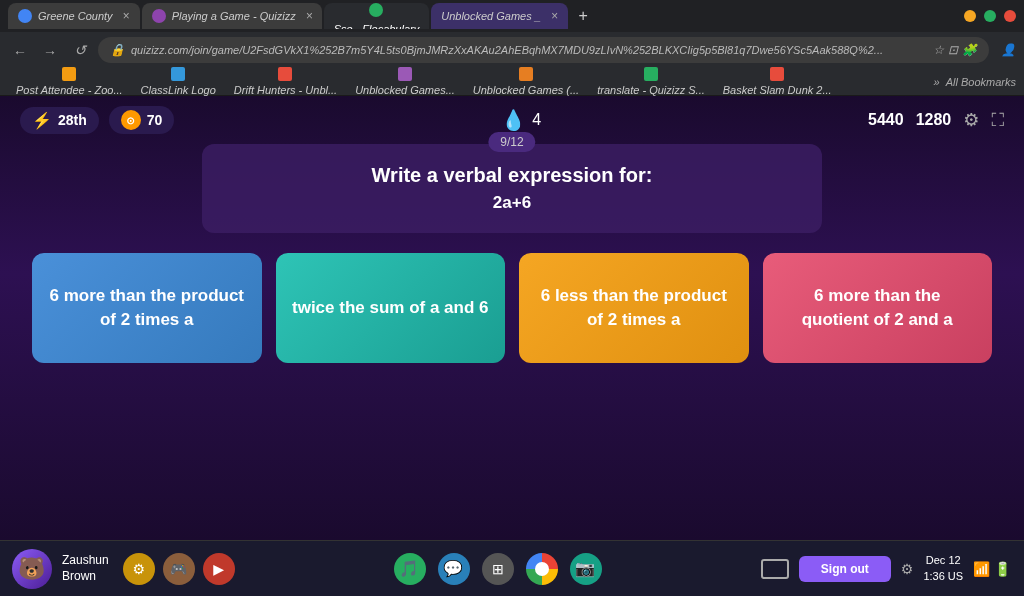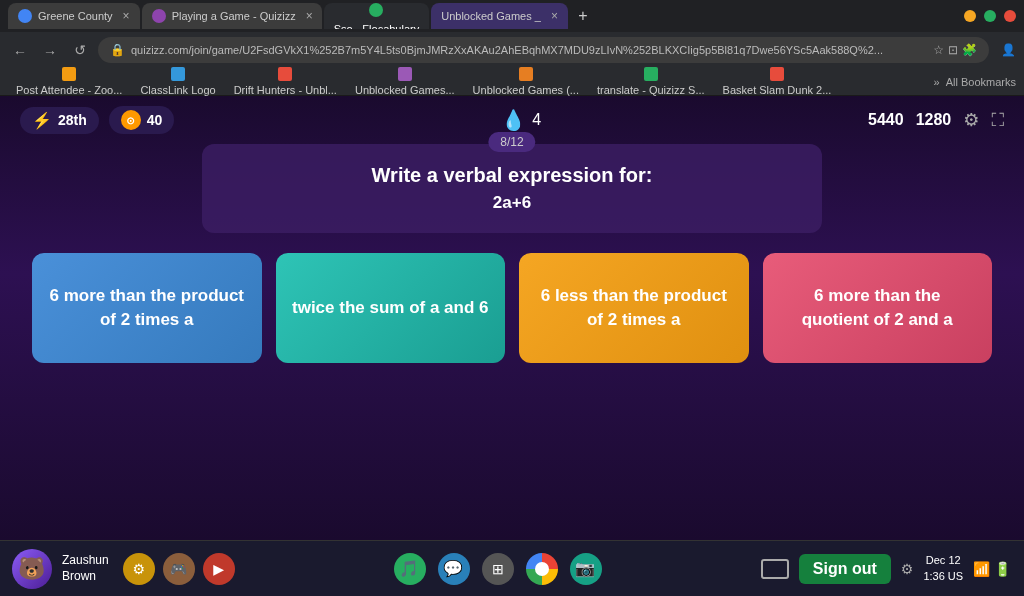--- a/index.html
+++ b/index.html
@@ -8,20 +8,21 @@
       height: 596px;
       overflow: hidden;
       font-family: 'Arial', sans-serif;
       background: #1a0a2e;
     }
 
     
     .browser-chrome {
       background: #fde047;
       width: 100%;
+      font-style: italic;
     }
 
     
     .tab-bar {
       display: flex;
       align-items: center;
       height: 32px;
       background: #202124;
       padding: 0 8px;
       gap: 2px;
@@ -387,26 +388,26 @@
       gap: 10px;
     }
     .taskbar-rect-icon {
       width: 28px;
       height: 20px;
       border: 2px solid #aaa;
       border-radius: 3px;
       cursor: pointer;
     }
     .sign-out-btn {
-      background: #15803d;
+      background: #8b5cf6;
       color: #fff;
       border: none;
       border-radius: 6px;
-      padding: 6px 14px;
-      font-size: 16px;
+      padding: 6px 22px;
+      font-size: 12px;
       font-weight: bold;
       cursor: pointer;
     }
     .taskbar-time {
       color: #fff;
       font-size: 11px;
       text-align: center;
       line-height: 1.4;
     }
     .taskbar-status-icons {
@@ -509,37 +510,37 @@
 <div class="quiz-main">
 
   <div class="quiz-top-bar">
     <div style="display:flex;gap:10px;align-items:center;">
       <div class="rank-badge">
         <span class="rank-icon">⚡</span>
         <span>28th</span>
       </div>
       <div class="score-badge">
         <span class="score-circle">⊙</span>
-        <span>40</span>
+        <span>70</span>
       </div>
     </div>
     <div class="streak-indicator">
       <span class="streak-icon">💧</span>
       <span>4</span>
     </div>
     <div class="top-right">
       <span style="font-size:16px;font-weight:bold;">5440</span>
       <span style="font-size:16px;font-weight:bold;">1280</span>
       <span class="settings-btn">⚙</span>
       <span class="fullscreen-btn">⛶</span>
     </div>
   </div>
 
   <div class="question-container">
-    <div class="question-counter">8/12</div>
+    <div class="question-counter">9/12</div>
     <div class="question-text">Write a verbal expression for:</div>
     <div class="question-expression">2a+6</div>
   </div>
 
   <div class="answer-grid">
     <div class="answer-card">
       <span>6 more than the product of 2 times a</span>
     </div>
     <div class="answer-card">
       <span>twice the sum of a and 6</span>

